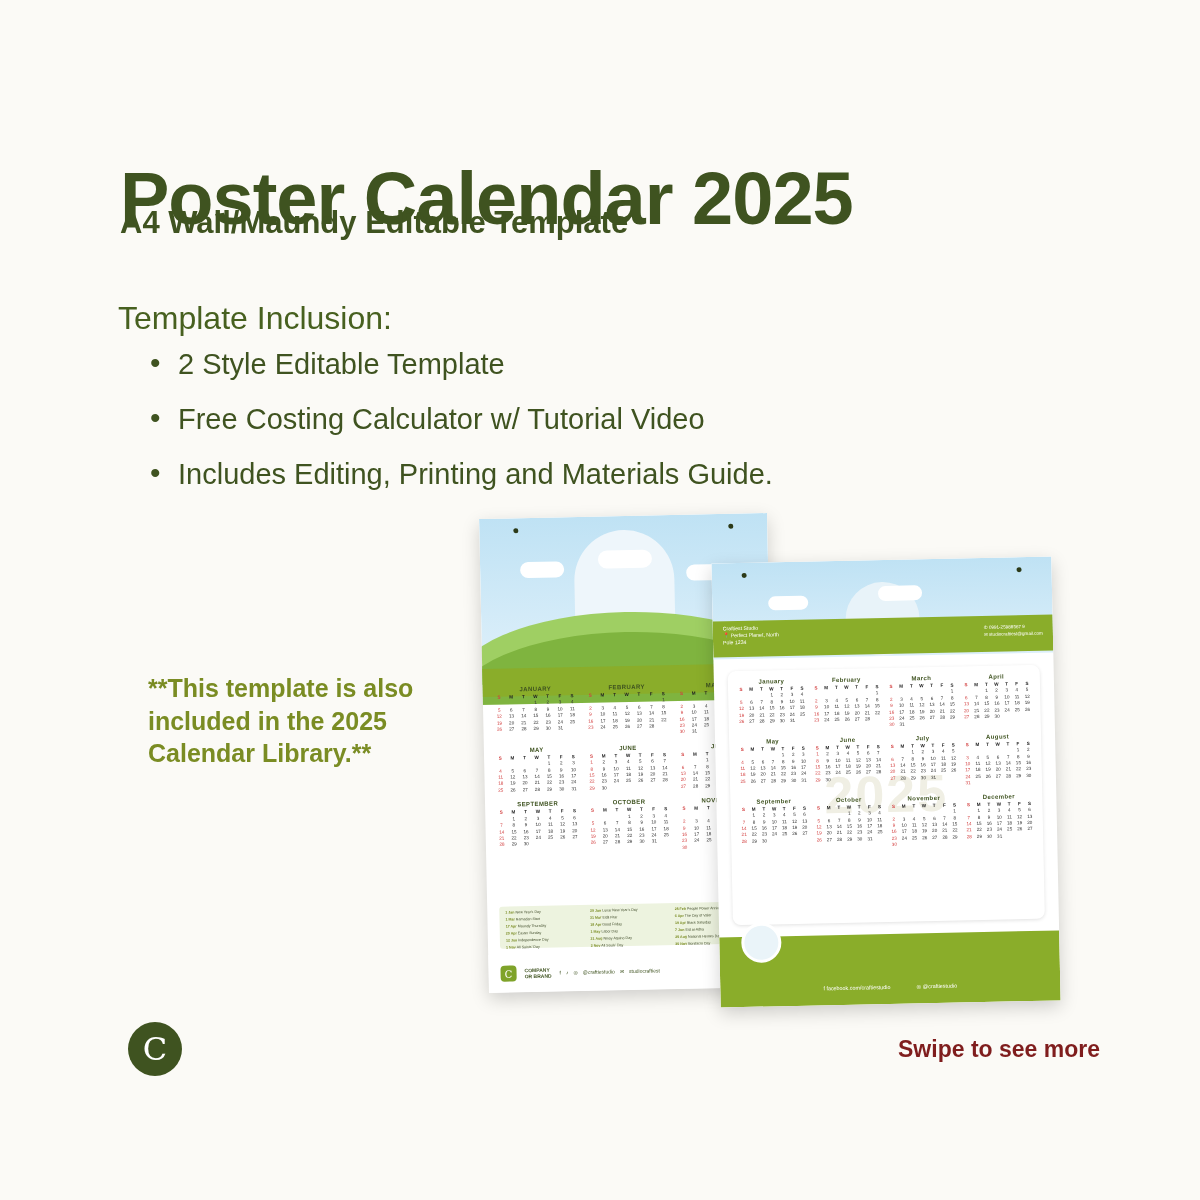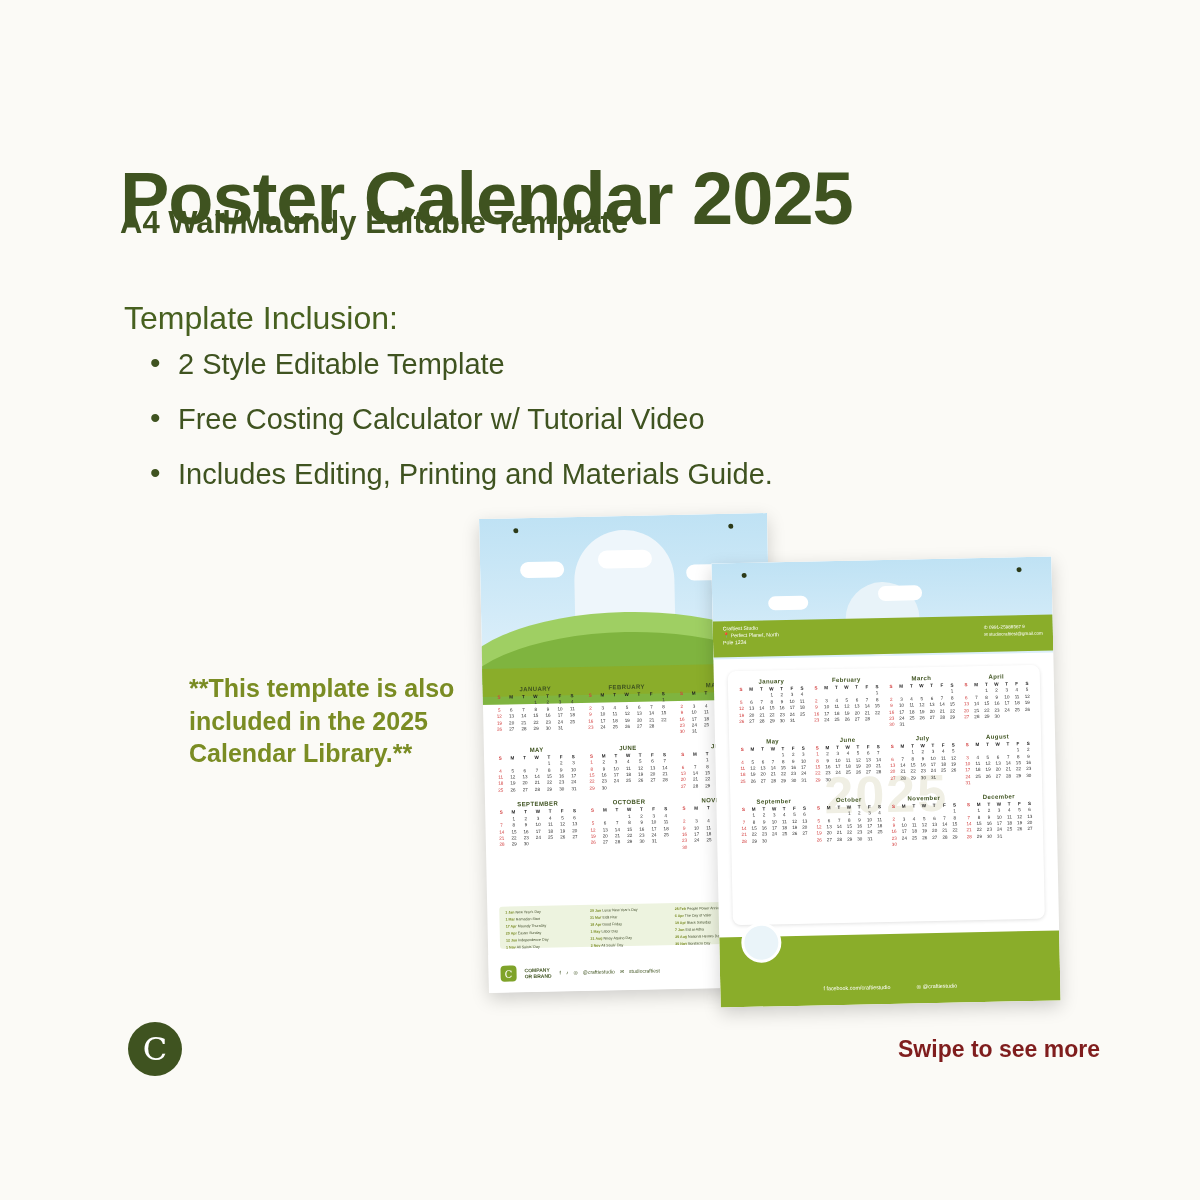--- a/index.html
+++ b/index.html
@@ -16,37 +16,37 @@
   .title{
     position:absolute;left:120px;top:112px;
     font-size:74px;font-weight:bold;color:#3f5320;
     letter-spacing:-1px;line-height:1;
   }
   .subtitle{
     position:absolute;left:120px;top:205px;
     font-size:31px;font-weight:bold;color:#3f5320;
   }
   .inclusion-title{
-    position:absolute;left:124px;top:300px;
+    position:absolute;left:118px;top:300px;
     font-size:32px;color:#47601f;font-weight:500;
   }
   .bullets{
     position:absolute;left:150px;top:348px;
     margin:0;padding:0 0 0 28px;list-style:none;
   }
   .bullets li{
     font-size:29px;font-weight:normal;color:#3f5320;
     margin-bottom:22px;position:relative;
   }
   .bullets li:before{
     content:"\2022";position:absolute;left:-28px;top:-2px;font-size:30px;
   }
   .note{
     position:absolute;left:148px;top:672px;width:320px;
-    font-size:25px;font-weight:bold;color:#7a8c23;line-height:1.3;margin-left:41px;
+    font-size:25px;font-weight:bold;color:#7a8c23;line-height:1.3;
   }
 
   
   .canva-badge{
     position:absolute;left:128px;top:1022px;
     width:54px;height:54px;border-radius:50%;
     background:#3f5320;color:#fff;
     display:flex;align-items:center;justify-content:center;
     font-family:"DejaVu Serif", serif;font-size:32px;
   }

